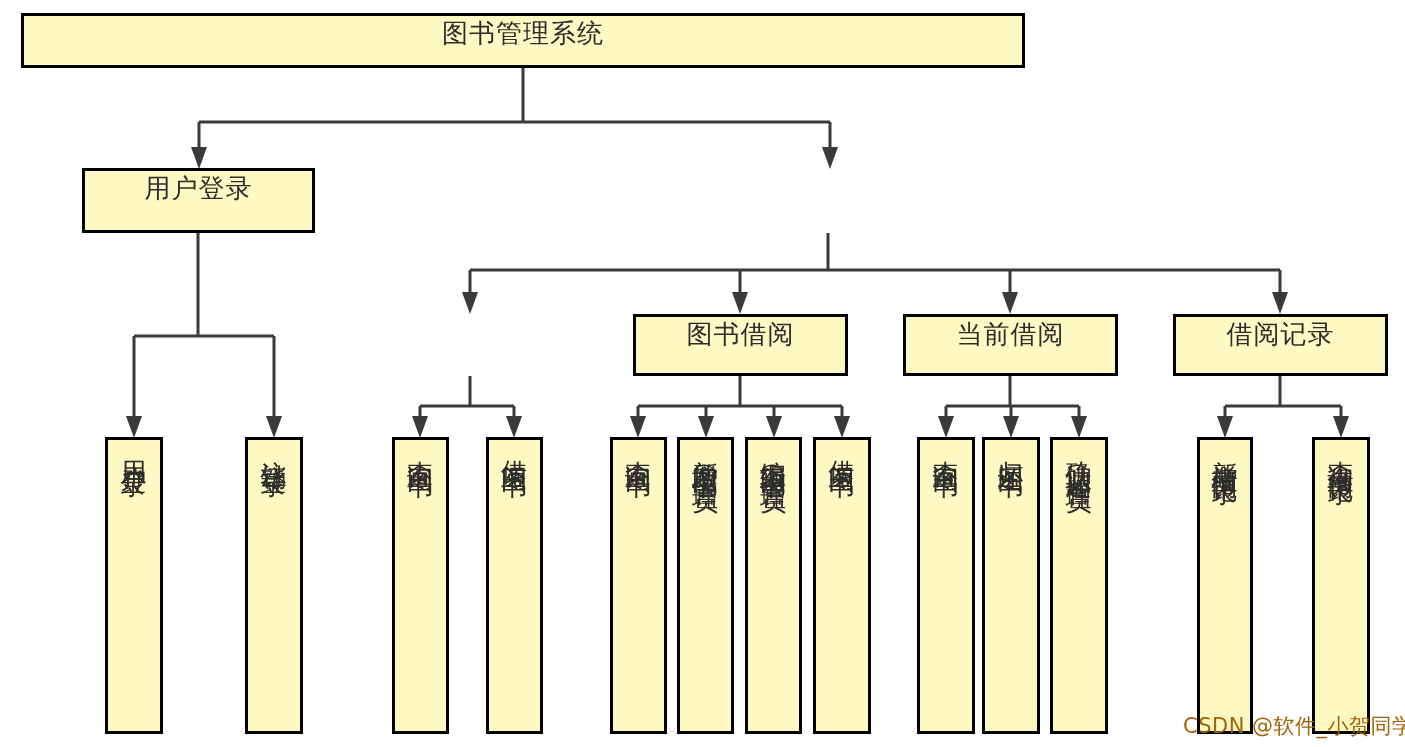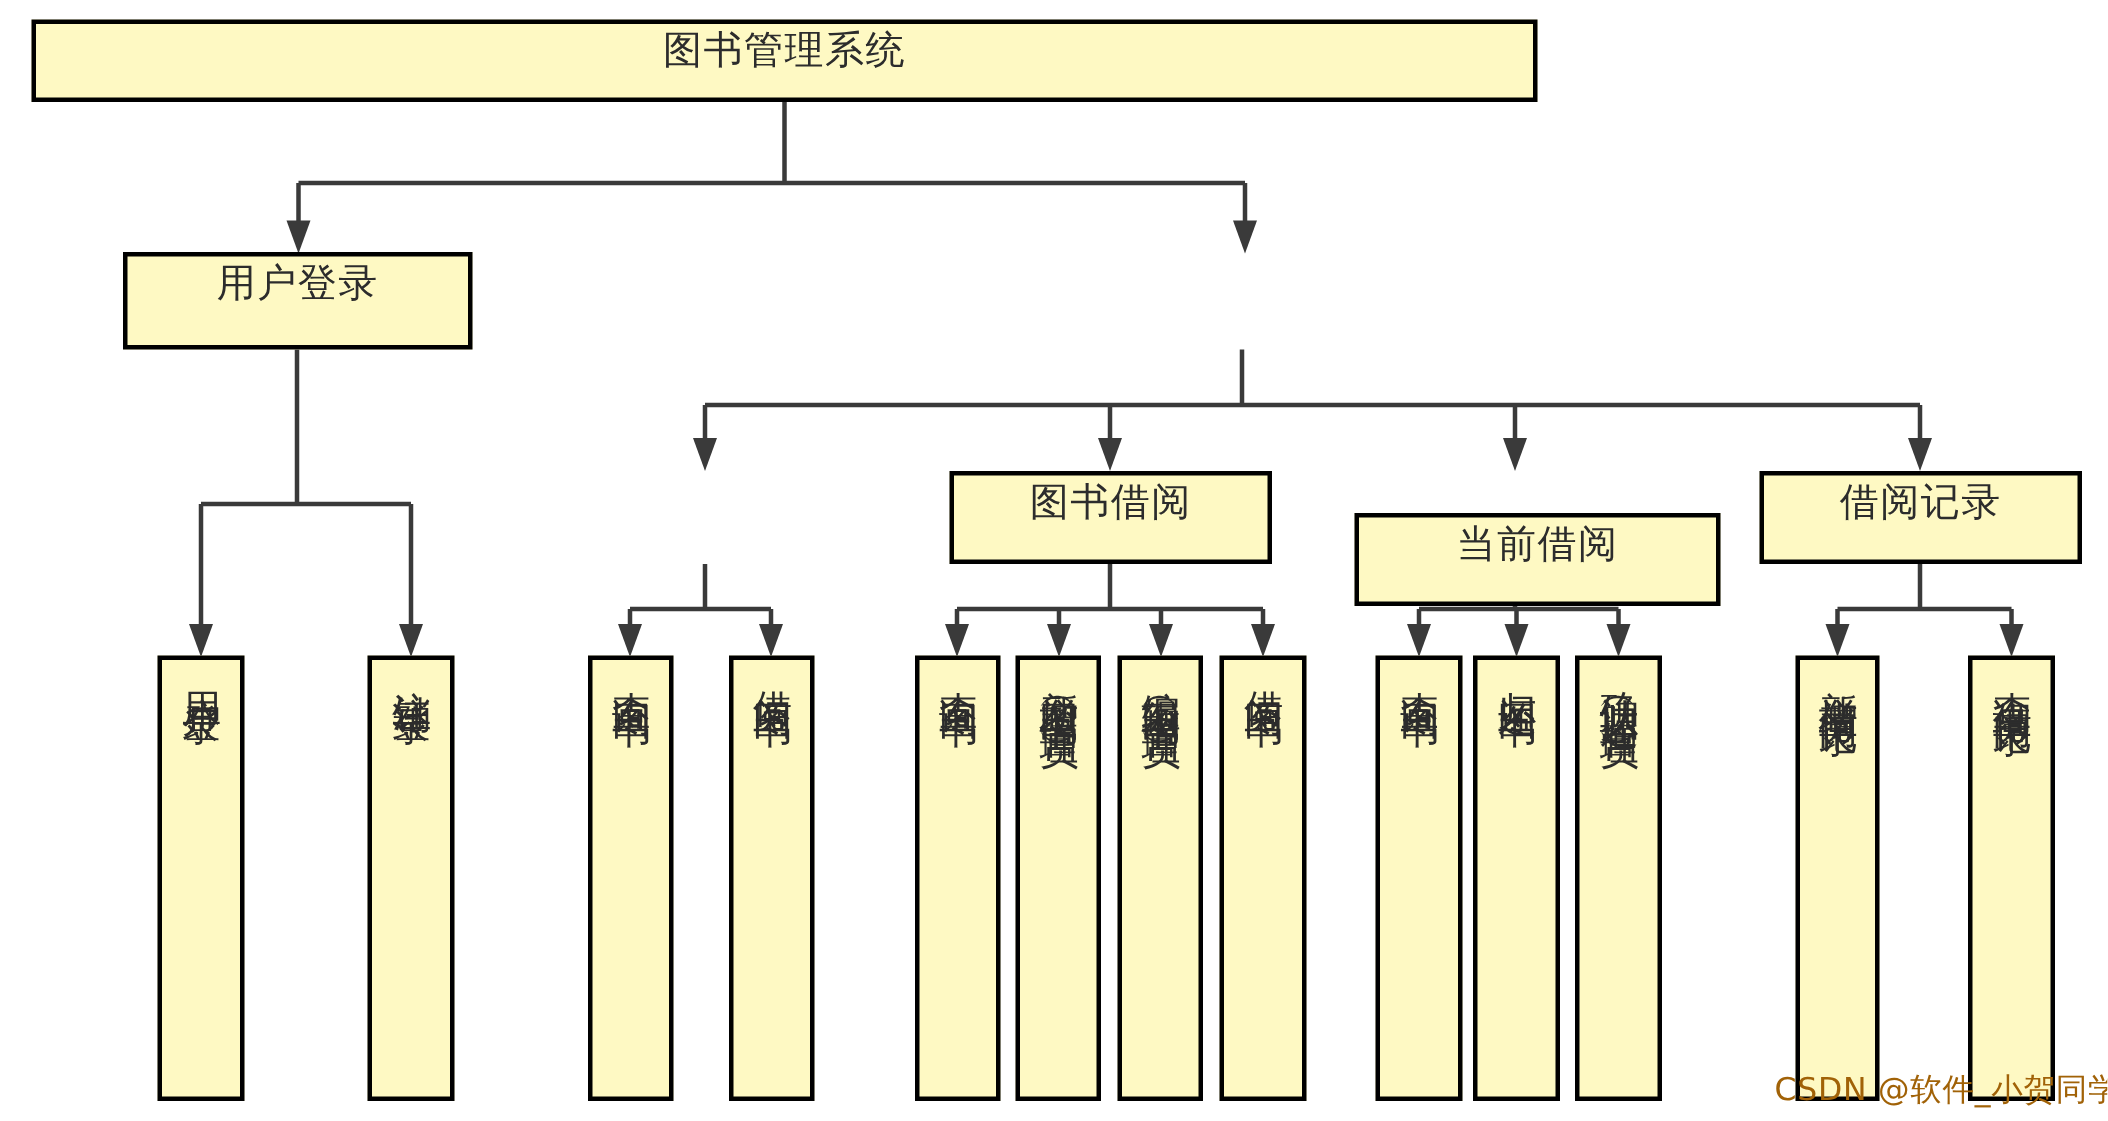--- a/index.html
+++ b/index.html
@@ -110,21 +110,21 @@
     <span>图书管理系统</span>
   </div>
 
   <div class="node h" style="left:82px; top:168px; width:233px; height:65px;">
     <span>用户登录</span>
   </div>
 
   <div class="node h" style="left:633px; top:314px; width:215px; height:62px;">
     <span>图书借阅</span>
   </div>
-  <div class="node h" style="left:903px; top:314px; width:244px; height:62px;margin-top:28px;">
+  <div class="node h" style="left:903px; top:314px; width:215px; height:62px;">
     <span>当前借阅</span>
   </div>
   <div class="node h" style="left:1173px; top:314px; width:215px; height:62px;">
     <span>借阅记录</span>
   </div>
 
   <div class="node v" style="left:105px; top:437px; width:58px; height:297px;">
     <span class="vtext">用户登录</span>
   </div>
   <div class="node v" style="left:245px; top:437px; width:58px; height:297px;">

